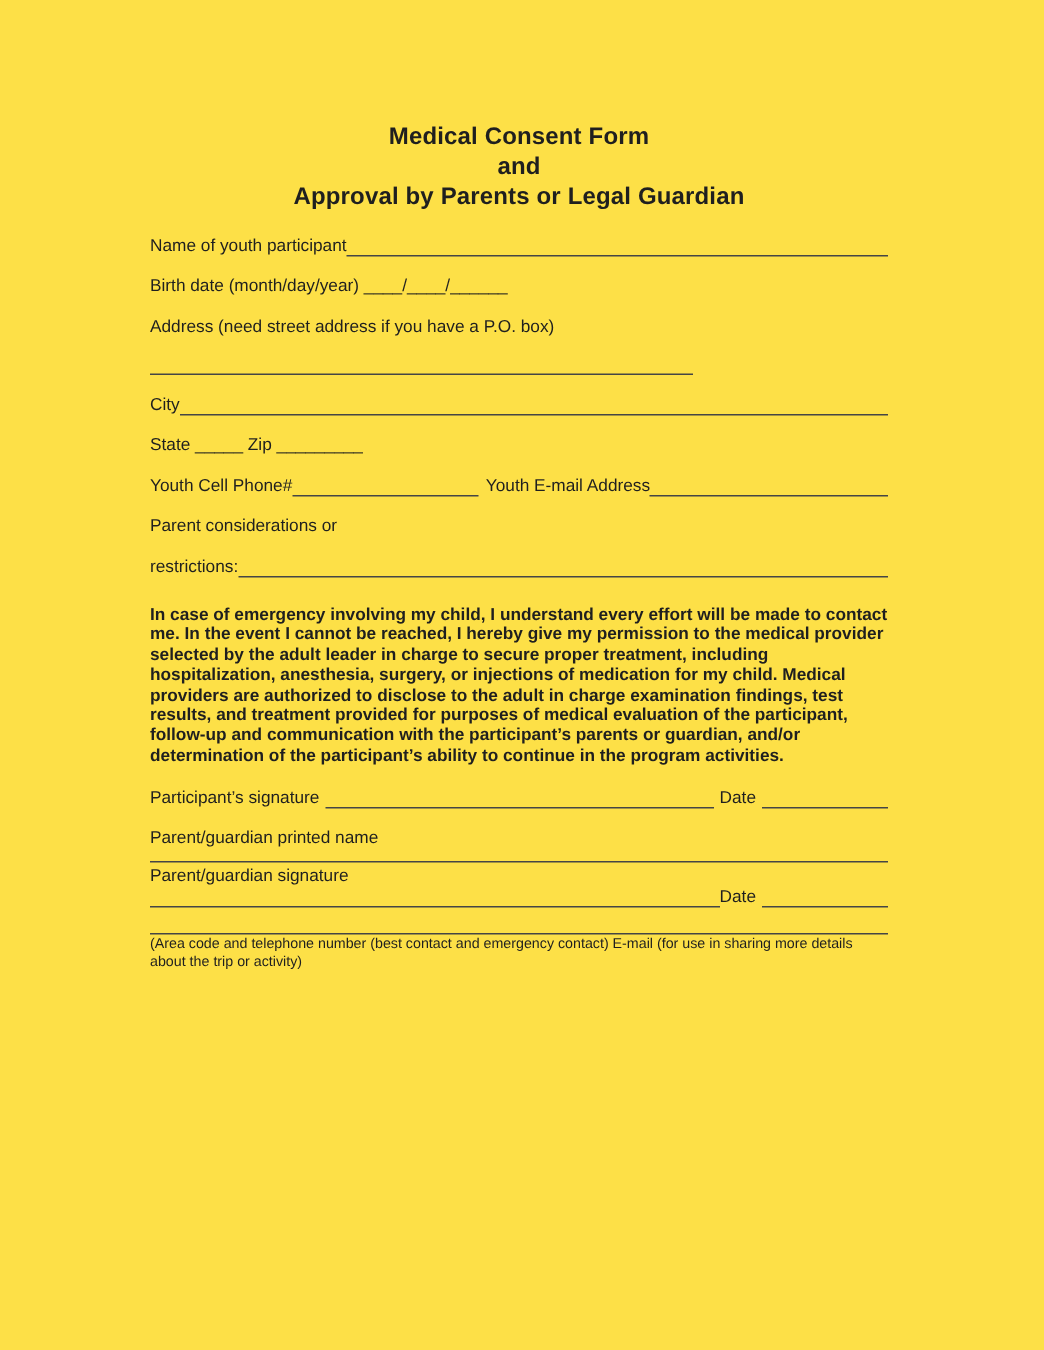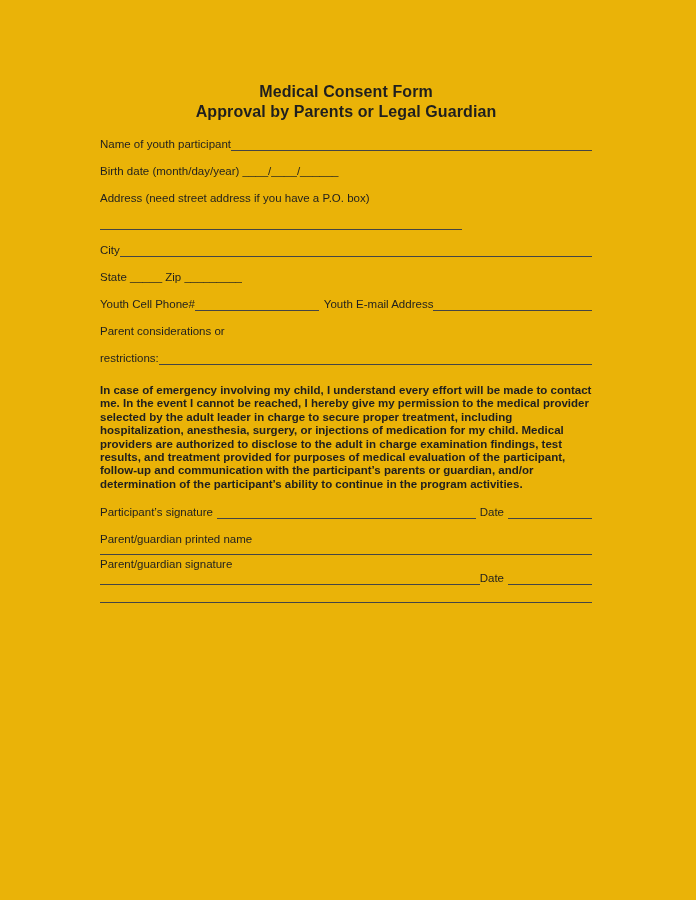--- a/index.html
+++ b/index.html
@@ -2,21 +2,21 @@
 <html><head>
 <meta charset="utf-8">
 <style>
   html, body { margin:0; padding:0; background:#ffffff; }
   .page {
     position: relative;
     width: 696px;
     height: 900px;
     box-sizing: border-box;
     padding: 82px 104px 0 100px;
-    background: #eab308;
+    background: #fde047;
     font-family: "Liberation Sans", "DejaVu Sans", sans-serif;
     font-size: 11.5px;
     color: #1f1f1f;
     overflow: hidden;
   }
   .title {
     text-align: center;
     font-weight: bold;
     font-size: 16px;
     line-height: 20px;
@@ -57,20 +57,21 @@
     line-height: 11.5px;
   }
 </style>
 </head>
 <body>
 
 <div class="page">
 
   <div class="title">
     <div>Medical Consent Form</div>
+    <div>and</div>
     <div>Approval by Parents or Legal Guardian</div>
   </div>
 
   <div class="row" style="margin-top:15px">
     <span>Name of youth participant</span>
     <span class="fill"></span>
   </div>
 
   <div class="row">
     <span>Birth date (month/day/year) ____/____/______</span>
@@ -128,14 +129,15 @@
 
   <div class="row" style="margin-top:0">
     <span class="fill"></span>
     <span>Date</span>
     <span class="blank" style="width:84px;margin-left:4px"></span>
   </div>
 
 
   <div class="hr" style="margin-top:3px"></div>
 
+  <div class="fineprint">(Area code and telephone number (best contact and emergency contact) E-mail (for use in sharing more details about the trip or activity)</div>
 
 </div>
 
 </body></html>

